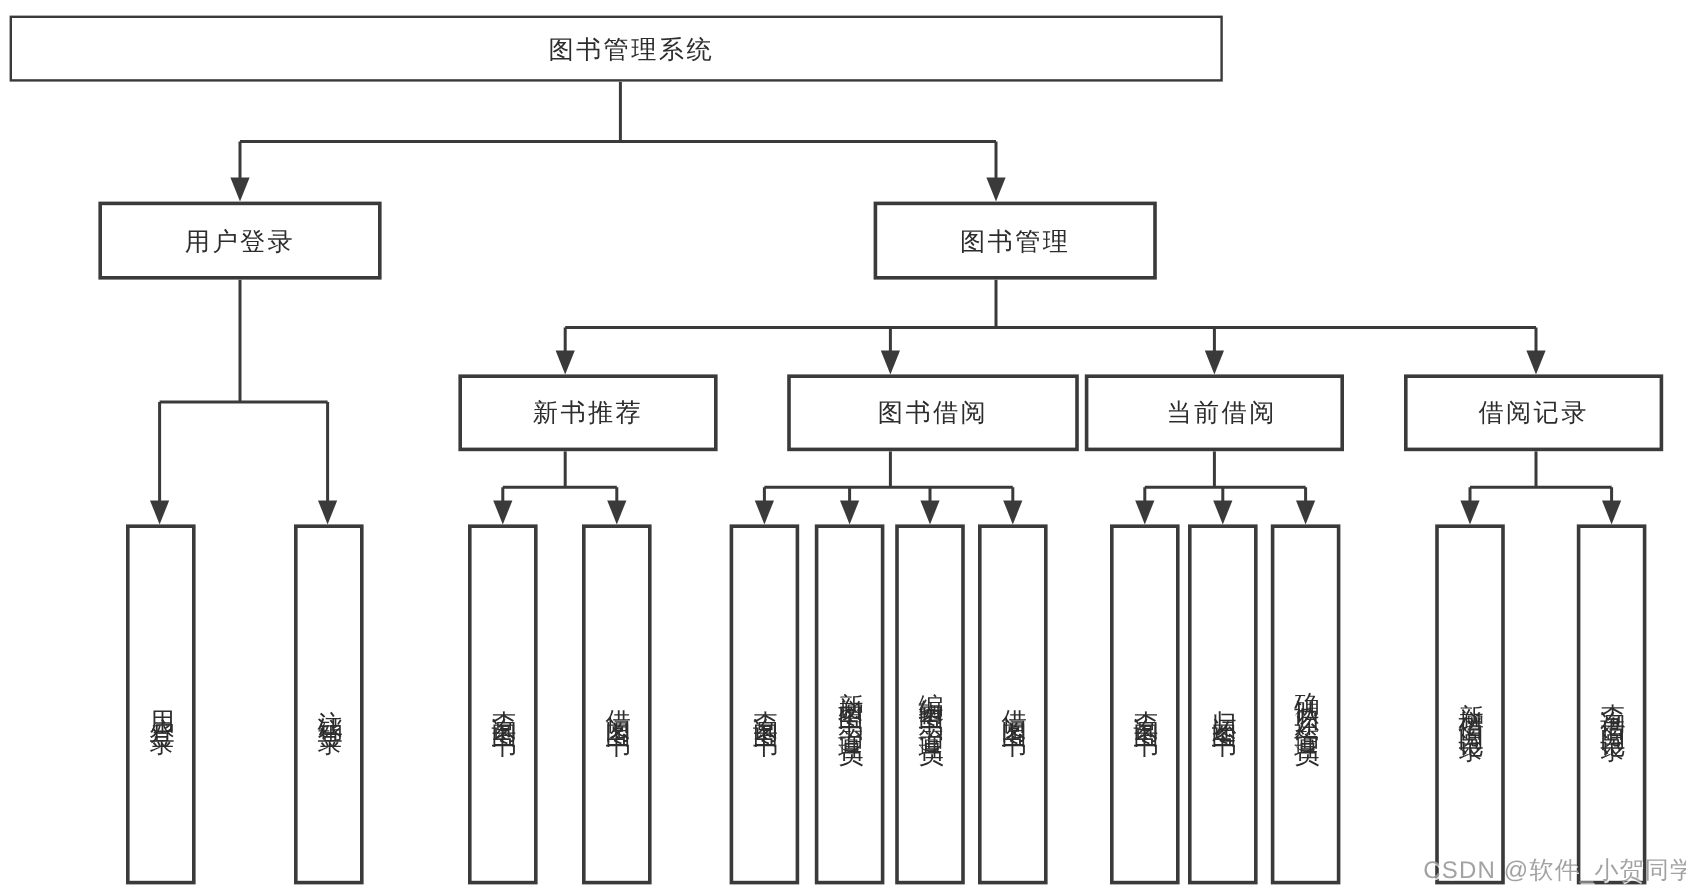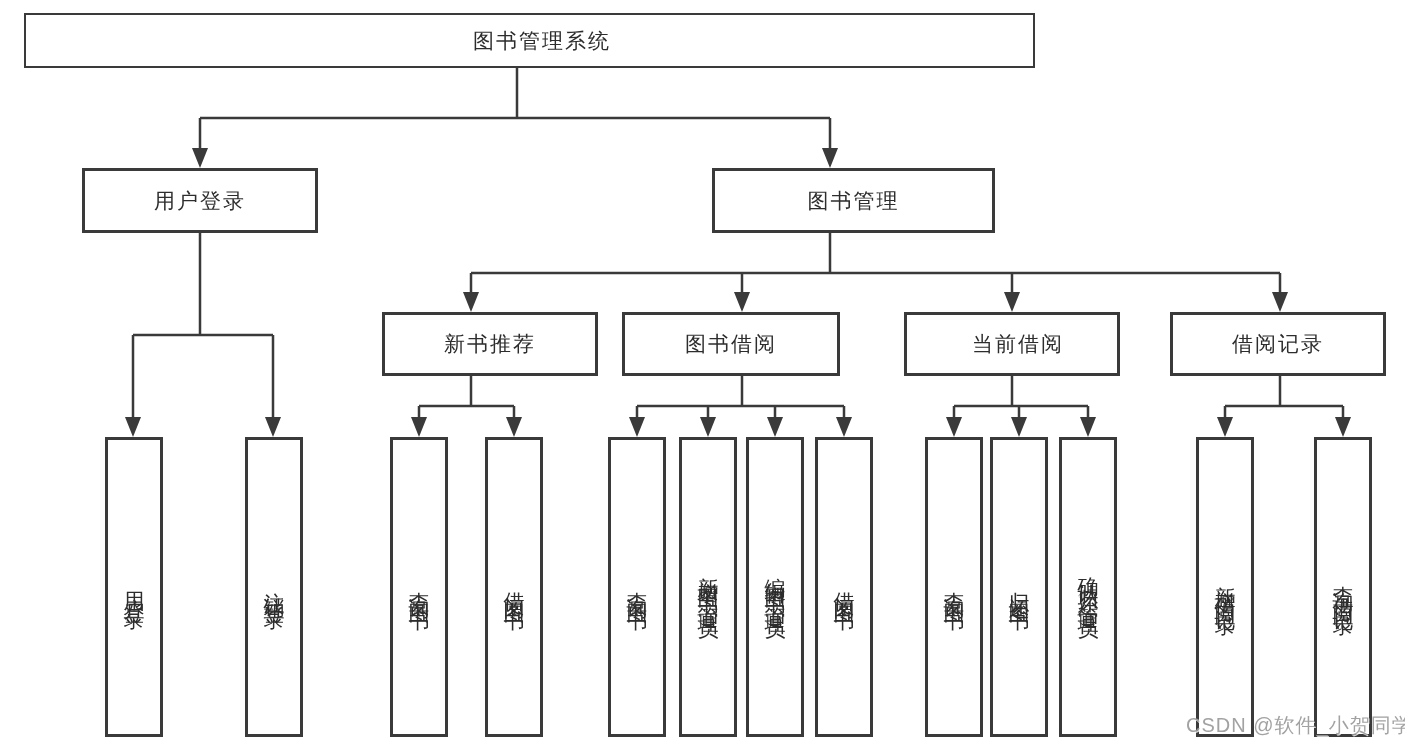--- a/index.html
+++ b/index.html
@@ -80,27 +80,27 @@
       <polygon points="767,417 783,417 775,437"></polygon>
       <polygon points="836,417 852,417 844,437"></polygon>
       <polygon points="946,417 962,417 954,437"></polygon>
       <polygon points="1011,417 1027,417 1019,437"></polygon>
       <polygon points="1080,417 1096,417 1088,437"></polygon>
       <polygon points="1217,417 1233,417 1225,437"></polygon>
       <polygon points="1335,417 1351,417 1343,437"></polygon>
     </g>
   </svg>
 
-  <div class="box root" style="left:24px;top:13px;width:1011px;height:55px;padding-left:25px;">图书管理系统</div>
+  <div class="box root" style="left:8px;top:13px;width:1011px;height:55px;padding-left:25px;">图书管理系统</div>
 
   <div class="box" style="left:82px;top:168px;width:236px;height:65px;">用户登录</div>
-  <div class="box" style="left:712px;top:168px;width:283px;height:65px;">图书管理</div>
+  <div class="box" style="left:728px;top:168px;width:236px;height:65px;">图书管理</div>
 
   <div class="box" style="left:382px;top:312px;width:216px;height:64px;">新书推荐</div>
-  <div class="box" style="left:622px;top:312px;width:218px;height:64px;">图书借阅</div>
+  <div class="box" style="left:656px;top:312px;width:243px;height:64px;">图书借阅</div>
   <div class="box" style="left:904px;top:312px;width:216px;height:64px;padding-left:12px;">当前借阅</div>
   <div class="box" style="left:1170px;top:312px;width:216px;height:64px;">借阅记录</div>
 
   <div class="leaf" style="left:105px;">用户登录</div>
   <div class="leaf" style="left:245px;">注销登录</div>
 
   <div class="leaf" style="left:390px;">查询图书</div>
   <div class="leaf" style="left:485px;">借阅图书</div>
 
   <div class="leaf" style="left:608px;">查询图书</div>

